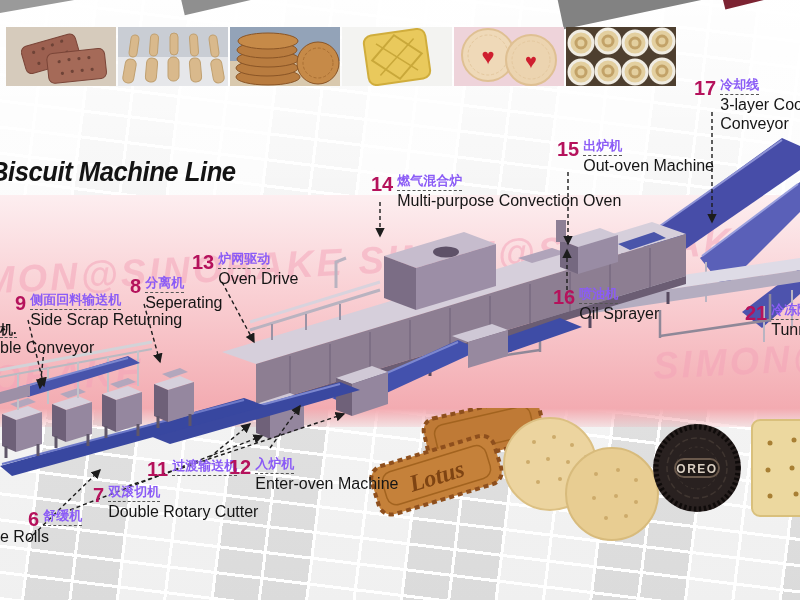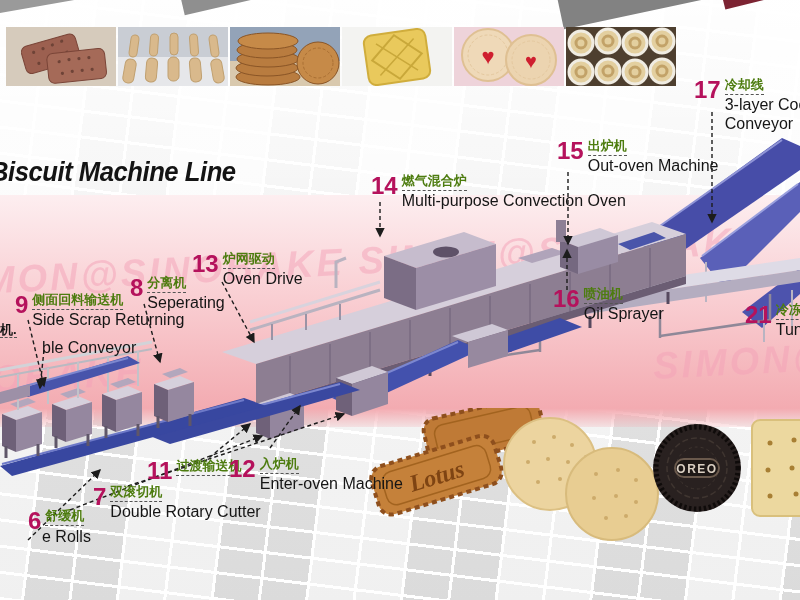--- a/index.html
+++ b/index.html
@@ -33,29 +33,29 @@
   .wm3{left:652px;top:345px;}
   .title{position:absolute;left:-10px;top:157px;z-index:4;color:#141414;
     font-size:27px;font-style:italic;font-weight:bold;letter-spacing:-.5px;
     transform:scaleX(.95);transform-origin:left top;white-space:nowrap;}
   .gallery{position:absolute;left:6px;top:27px;z-index:5;display:flex;gap:2px;}
   .photo{width:110px;height:59px;overflow:hidden;}
   .machine-svg,.bottom-svg{position:absolute;z-index:3;pointer-events:none;}
   .machine-svg{inset:0;}
   .bottom-svg{left:350px;top:408px;}
   .lbl{position:absolute;z-index:4;display:flex;gap:4px;align-items:flex-start;}
-  .lbl .num{font-size:24px;font-weight:bold;color:var(--accent);line-height:1;}
+  .lbl .num{font-size:20px;font-weight:bold;color:var(--accent);line-height:1;}
   .lbl .body{display:flex;flex-direction:column;}
-  .lbl .zh{font-size:13px;font-weight:bold;color:#4d7c0f;line-height:1.15;
+  .lbl .zh{font-size:13px;font-weight:bold;color:#8b5cf6;line-height:1.15;
     border-bottom:1.5px dashed #555;padding-bottom:1px;align-self:flex-start;white-space:nowrap;}
   .lbl .en{font-size:16px;color:#151515;line-height:1.2;white-space:nowrap;}
   .lbl .en.wrap{white-space:normal;width:122px;}
   .plbl{position:absolute;z-index:4;color:#151515;}
   .plbl .zh{font-size:13px;font-weight:bold;border-bottom:1.5px dashed #555;}
-  .plbl .en{font-size:16px;padding-left:42px;}
+  .plbl .en{font-size:16px;}
 </style>
 </head>
 <body>
 
 <div class="page">
   <div class="tiles"></div>
   <div class="top-fade"></div>
   <div class="ribbon r1"></div>
   <div class="ribbon r2"></div>
   <div class="ribbon r3"></div>

